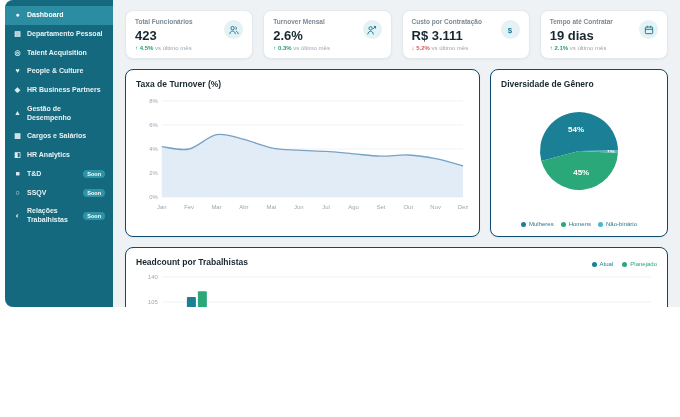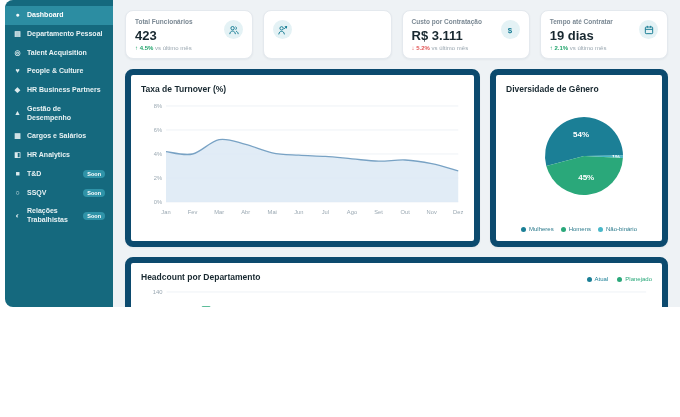--- a/index.html
+++ b/index.html
@@ -23,21 +23,21 @@
        box-shadow:0 1px 2px rgba(16,42,67,.05);}
   .kpi-title{font-size:6.5px;color:#7b8994;font-weight:700;}
   .kpi-value{font-size:13px;font-weight:800;color:#182830;margin:3px 0 2px;}
   .kpi-delta{font-size:6px;color:#9aa7b0;}
   .delta-up{color:#1fa36a;font-weight:700;}
   .delta-down{color:#e25555;font-weight:700;}
   .kpi-icon{width:19px;height:19px;min-width:19px;border-radius:50%;background:#e4f2f5;color:#1b7f96;
             display:flex;align-items:center;justify-content:center;margin-top:2px;}
   .kpi-icon svg{display:block;}
   .charts-row{display:flex;gap:10px;margin-top:10px;align-items:stretch;}
-  .card{background:#fff;border:6px solid #0c4a6e;border-radius:8px;box-shadow:0 1px 2px rgba(16,42,67,.05);}
+  .card{background:#fff;border:1px solid #0c4a6e;border-radius:8px;box-shadow:0 1px 2px rgba(16,42,67,.05);}
   .card h3{margin:0 0 4px 0;font-size:8.5px;color:#182830;font-weight:700;}
   .turnover-card{flex:1;padding:9px 10px;}
   .pie-card{width:178px;min-width:178px;padding:9px 10px;display:flex;flex-direction:column;}
   .pie-card svg{display:block;margin:2px auto 0;}
   .bar-card{margin-top:10px;padding:9px 10px;}
   .bar-head{display:flex;justify-content:space-between;align-items:center;}
   .legend{display:flex;gap:9px;font-size:6px;align-items:center;}
   .legend-item{display:inline-flex;align-items:center;color:#55646e;}
   .legend-item .dot{width:5px;height:5px;border-radius:50%;display:inline-block;margin-right:3px;}
   .pie-legend{display:flex;justify-content:center;gap:7px;font-size:6px;margin-top:auto;padding-top:4px;}
@@ -109,20 +109,25 @@
           </div>
           <div class="kpi-icon">
             <svg viewBox="0 0 12 12" width="10" height="10">
               <circle cx="4.3" cy="3.8" r="2" fill="none" stroke="currentColor" stroke-width="1.2"></circle>
               <path d="M1 10.5c.3-2.1 1.6-3.2 3.3-3.2s3 1.1 3.3 3.2" fill="none" stroke="currentColor" stroke-width="1.2" stroke-linecap="round"></path>
               <path d="M8.3 2.2a2 2 0 0 1 0 3.2M9 7.6c1.1.5 1.8 1.4 2 2.9" fill="none" stroke="currentColor" stroke-width="1.2" stroke-linecap="round"></path>
             </svg>
           </div>
         </div>
         <div class="kpi">
+          <div class="kpi-text">
+            <div class="kpi-title">Turnover Mensal</div>
+            <div class="kpi-value">2.6%</div>
+            <div class="kpi-delta"><span class="delta-up">↑ 0.3%</span> vs último mês</div>
+          </div>
           <div class="kpi-icon">
             <svg viewBox="0 0 12 12" width="10" height="10">
               <circle cx="4.3" cy="4" r="2" fill="none" stroke="currentColor" stroke-width="1.2"></circle>
               <path d="M1 10.8c.3-2.1 1.6-3.2 3.3-3.2s3 1.1 3.3 3.2" fill="none" stroke="currentColor" stroke-width="1.2" stroke-linecap="round"></path>
               <path d="M7.6 4.6l2.6-2.6m0 0H8.6m1.6 0v1.6" fill="none" stroke="currentColor" stroke-width="1.2" stroke-linecap="round" stroke-linejoin="round"></path>
             </svg>
           </div>
         </div>
         <div class="kpi">
           <div class="kpi-text">
@@ -192,21 +197,21 @@
           </svg>
         <div class="pie-legend" id="pie-legend">
             <span class="legend-item"><span class="dot" style="background: rgb(27, 127, 150);"></span>Mulheres</span>
             <span class="legend-item"><span class="dot" style="background: rgb(42, 168, 122);"></span>Homens</span>
             <span class="legend-item"><span class="dot" style="background: rgb(73, 184, 201);"></span>Não-binário</span>
           </div>
       </div>
     </section>
     <section class="card bar-card">
       <div class="bar-head">
-        <h3>Headcount por Departamento</h3>
+        <h3>Headcount por Trabalhistas</h3>
         <div class="legend" id="bar-legend">
             <span class="legend-item" style="color: rgb(27, 127, 150);"><span class="dot" style="background: rgb(27, 127, 150);"></span>Atual</span>
             <span class="legend-item" style="color: rgb(42, 168, 122);"><span class="dot" style="background: rgb(42, 168, 122);"></span>Planejado</span>
           </div>
       </div>
       <svg id="bar-chart" width="100%" height="132" viewBox="0 0 522 132" preserveAspectRatio="none">
           <line x1="26" y1="106" x2="516" y2="106" stroke="#eef2f6" stroke-width="1"></line>
           <text x="22" y="108" text-anchor="end" font-size="6" fill="#9aa8b2">0</text>
           <line x1="26" y1="81" x2="516" y2="81" stroke="#eef2f6" stroke-width="1"></line>
           <text x="22" y="83" text-anchor="end" font-size="6" fill="#9aa8b2">35</text>

